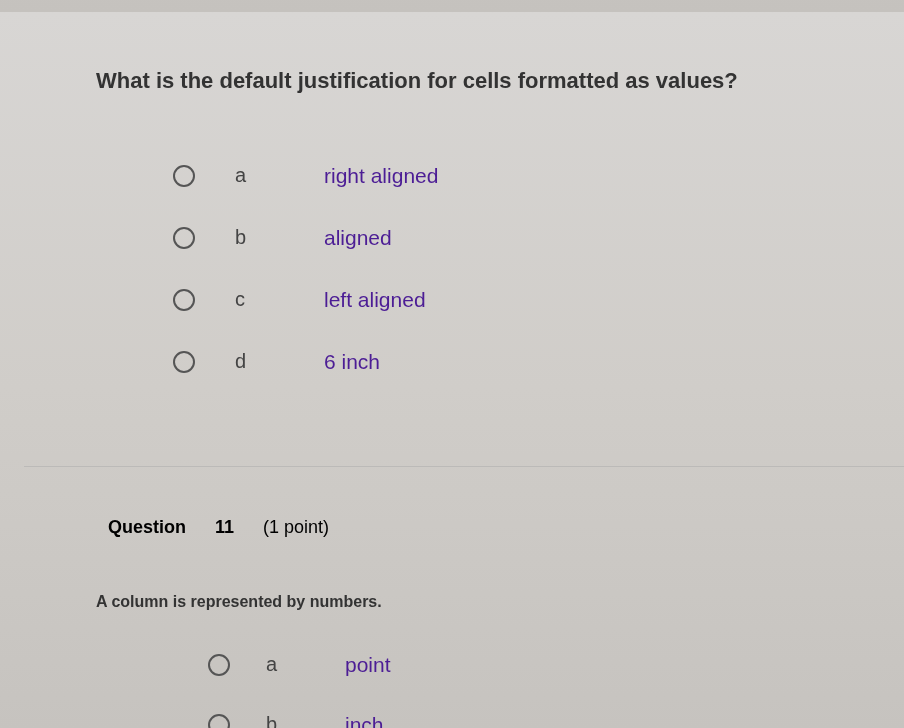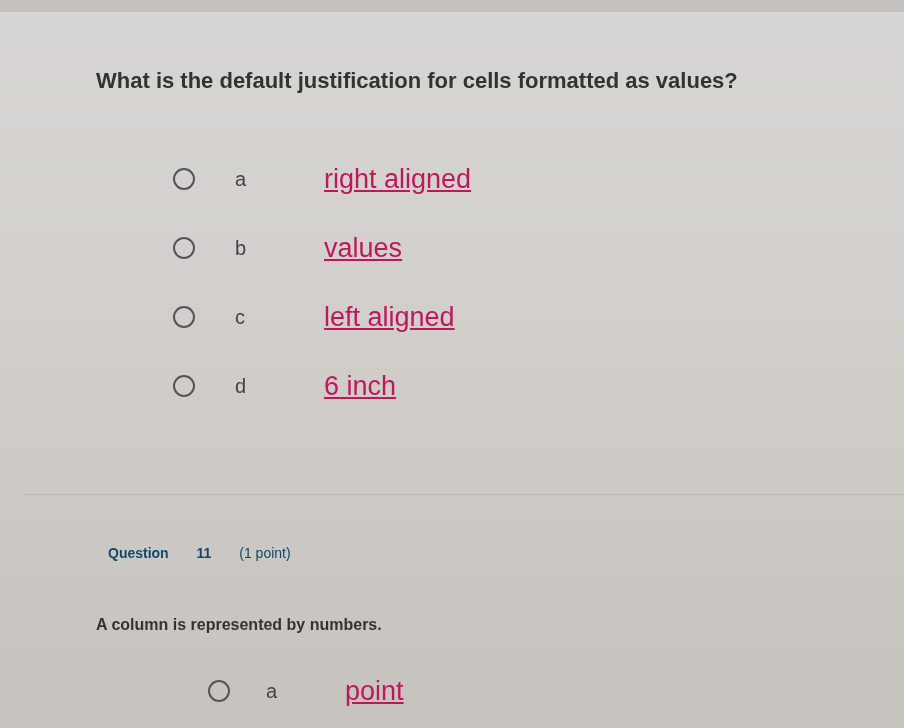--- a/index.html
+++ b/index.html
@@ -43,33 +43,32 @@
       flex-shrink: 0;
       cursor: pointer;
     }
     .option-letter {
       font-size: 20px;
       color: #444;
       width: 65px;
       flex-shrink: 0;
     }
     .option-text {
-      font-size: 27px;
-      color: #be185d;
-      text-decoration: underline;
+      font-size: 21px;
+      color: #4c1d95;
     }
     .divider {
       border: none;
       border-top: 1px solid #aaa;
       margin: 0 -60px 50px -60px;
       opacity: 0.5;
     }
     .question-header {
-      font-size: 14px;
-      color: #0c4a6e;
+      font-size: 18px;
+      color: #000000;
       margin-bottom: 55px;
     }
     .question-header .qword {
       font-weight: bold;
     }
     .question-header .qnum {
       font-weight: bold;
       position: relative;
     }
     .question-header .points {
@@ -103,21 +102,21 @@
 
 <div class="options">
   <div class="option-row">
     <div class="radio"></div>
     <div class="option-letter">a</div>
     <div class="option-text">right aligned</div>
   </div>
   <div class="option-row">
     <div class="radio"></div>
     <div class="option-letter">b</div>
-    <div class="option-text">values</div>
+    <div class="option-text">aligned</div>
   </div>
   <div class="option-row">
     <div class="radio"></div>
     <div class="option-letter">c</div>
     <div class="option-text">left aligned</div>
   </div>
   <div class="option-row">
     <div class="radio"></div>
     <div class="option-letter">d</div>
     <div class="option-text">6 inch</div>

